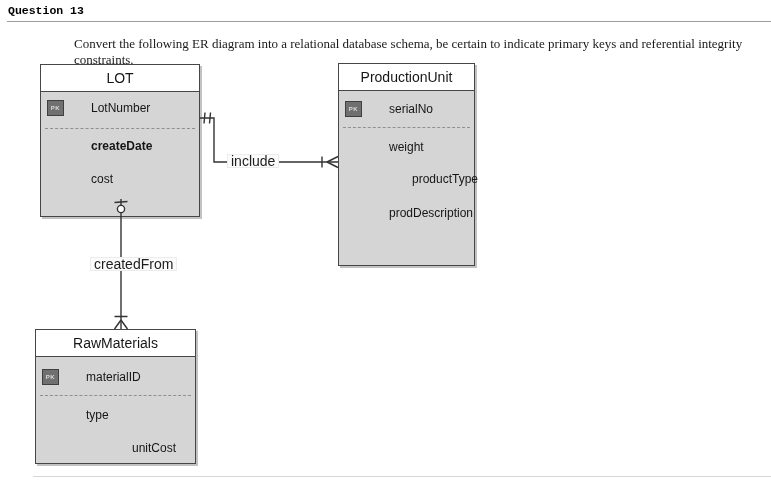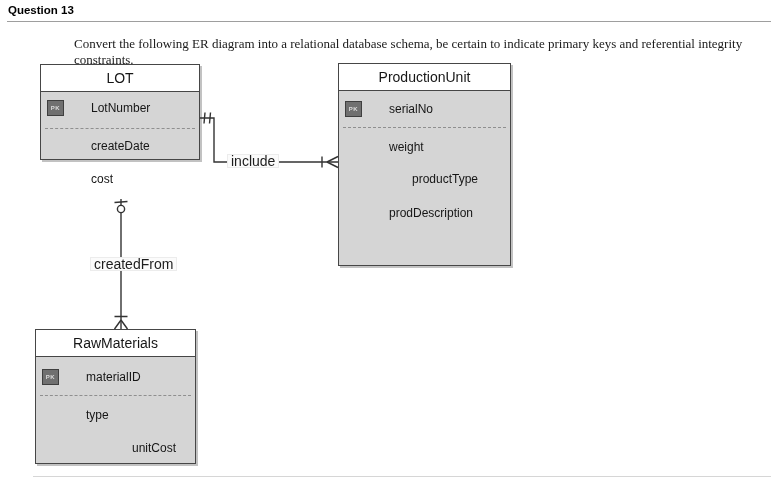--- a/index.html
+++ b/index.html
@@ -2,21 +2,21 @@
 <html><head>
 <meta charset="utf-8">
 <style>
   html, body { margin: 0; padding: 0; background: #ffffff; }
   body {
     width: 771px; height: 480px; position: relative; overflow: hidden;
     font-family: "Liberation Sans", sans-serif;
   }
   .question-label {
     position: absolute; left: 8px; top: 4px;
-    font-size: 11.5px; font-weight: bold; color: #000;
+    font-size: 11.5px; font-weight: bold; color: #000; font-family: Liberation Mono, monospace;
   }
   .top-rule {
     position: absolute; left: 7px; top: 21px; width: 764px; height: 1px;
     background: #9e9e9e;
   }
   .instruction {
     position: absolute; left: 33px; top: 36px; width: 700px;
     font-family: Liberation Serif, serif;
     font-size: 13px; color: #1a1a1a; margin-left: 41px;
   }
@@ -71,36 +71,36 @@
 </style>
 </head>
 <body>
 
 <div class="question-label">Question 13</div>
 <div class="top-rule"></div>
 <div class="instruction">Convert the following ER diagram into a relational database schema, be certain to indicate primary keys and referential integrity constraints.</div>
 
 <div class="er-canvas">
 
-  <div class="entity" style="left:40px; top:64px; width:160px; height:96px;">
+  <div class="entity" style="left:40px; top:64px; width:160px; height:153px;">
     <div class="entity-header">LOT</div>
     <div class="attr-row" style="top:35px;">
       <span class="pk-badge">PK</span>
       <span class="attr-name">LotNumber</span>
     </div>
     <div class="separator" style="top:63px;"></div>
-    <div class="attr-row" style="top:73px;">
+    <div class="attr-row" style="top:73px;font-weight:bold;">
       <span class="attr-name">createDate</span>
     </div>
     <div class="attr-row" style="top:106px;">
       <span class="attr-name">cost</span>
     </div>
   </div>
 
-  <div class="entity" style="left:338px; top:63px; width:173px; height:203px;">
+  <div class="entity" style="left:338px; top:63px; width:137px; height:203px;">
     <div class="entity-header">ProductionUnit</div>
     <div class="attr-row" style="top:37px;">
       <span class="pk-badge">PK</span>
       <span class="attr-name">serialNo</span>
     </div>
     <div class="separator" style="top:63px;"></div>
     <div class="attr-row" style="top:75px;">
       <span class="attr-name">weight</span>
     </div>
     <div class="attr-row" style="top:107px;margin-left:23px;">

